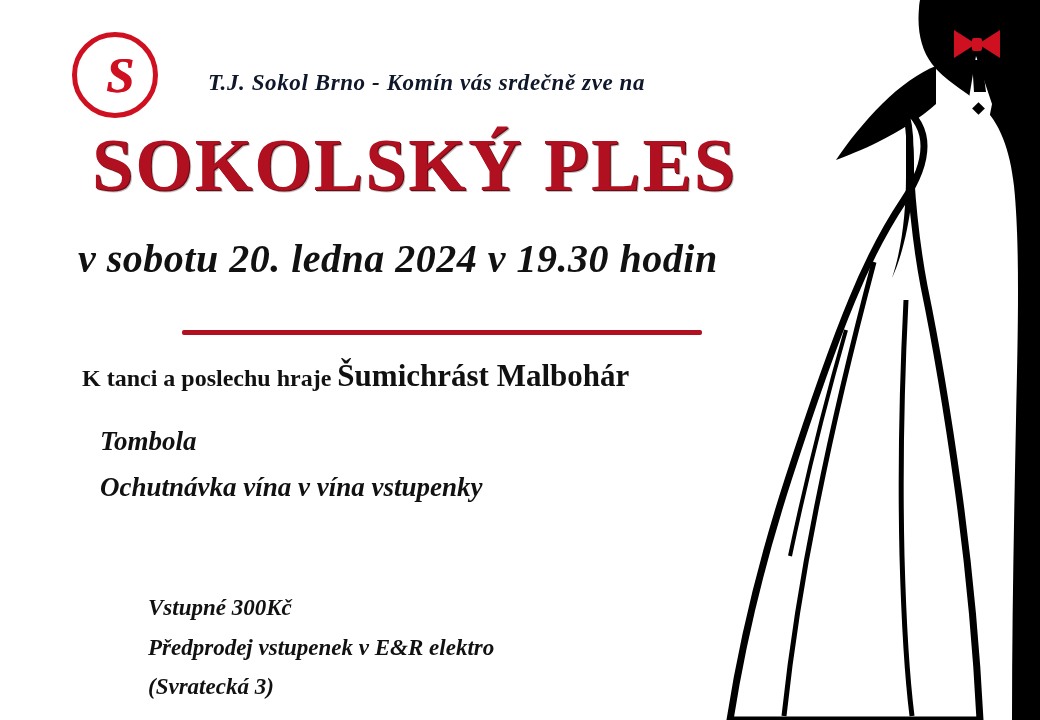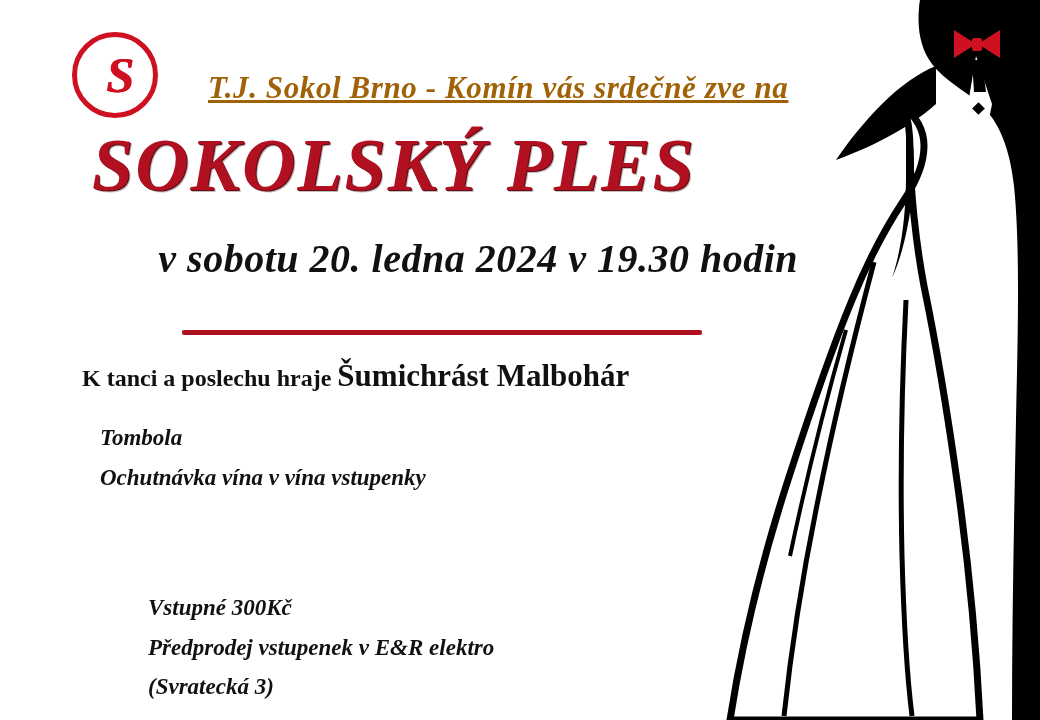--- a/index.html
+++ b/index.html
@@ -50,51 +50,49 @@
   }
 
   
   .invite {
     position: absolute;
     left: 208px;
     top: 70px;
     font-family: "Liberation Serif", serif;
     font-style: italic;
     font-weight: bold;
-    font-size: 31px;
-    color: #a16207;
+    font-size: 23px;
+    color: #0f172a;
     letter-spacing: 0.6px;
     white-space: nowrap;
-    text-decoration: underline;
   }
 
   .title {
     position: absolute;
     left: 92px;
     top: 128px;
     width: 700px;
     font-family: "Liberation Serif", serif;
-    font-style: italic;
     font-weight: bold;
     font-size: 74px;
     line-height: 1.02;
     color: #b01020;
     letter-spacing: 2px;
     text-shadow:
       1px 1px 0 #6b0a12,
       2px 2px 0 rgba(0,0,0,0.25);
     white-space: nowrap;
   }
 
   .when {
     position: absolute;
     left: 78px;
     top: 236px;
     width: 720px;
-    text-align: right;
+    text-align: left;
     font-family: "Liberation Serif", serif;
     font-style: italic;
     font-weight: bold;
     font-size: 40px;
     line-height: 1.16;
     color: #111111;
     letter-spacing: 0.5px;
   }
   .when .line2 { display: block; }
 
@@ -122,21 +120,21 @@
     font-size: 31px;
   }
 
   .list {
     position: absolute;
     left: 100px;
     top: 418px;
     font-family: "Liberation Serif", serif;
     font-style: italic;
     font-weight: bold;
-    font-size: 23px;
+    font-size: 27px;
     color: #111111;
     line-height: 1.72;
   }
   .list-2 {
     position: absolute;
     left: 100px;
     top: 588px;
     font-family: "Liberation Serif", serif;
     font-style: italic;
     font-weight: bold;

